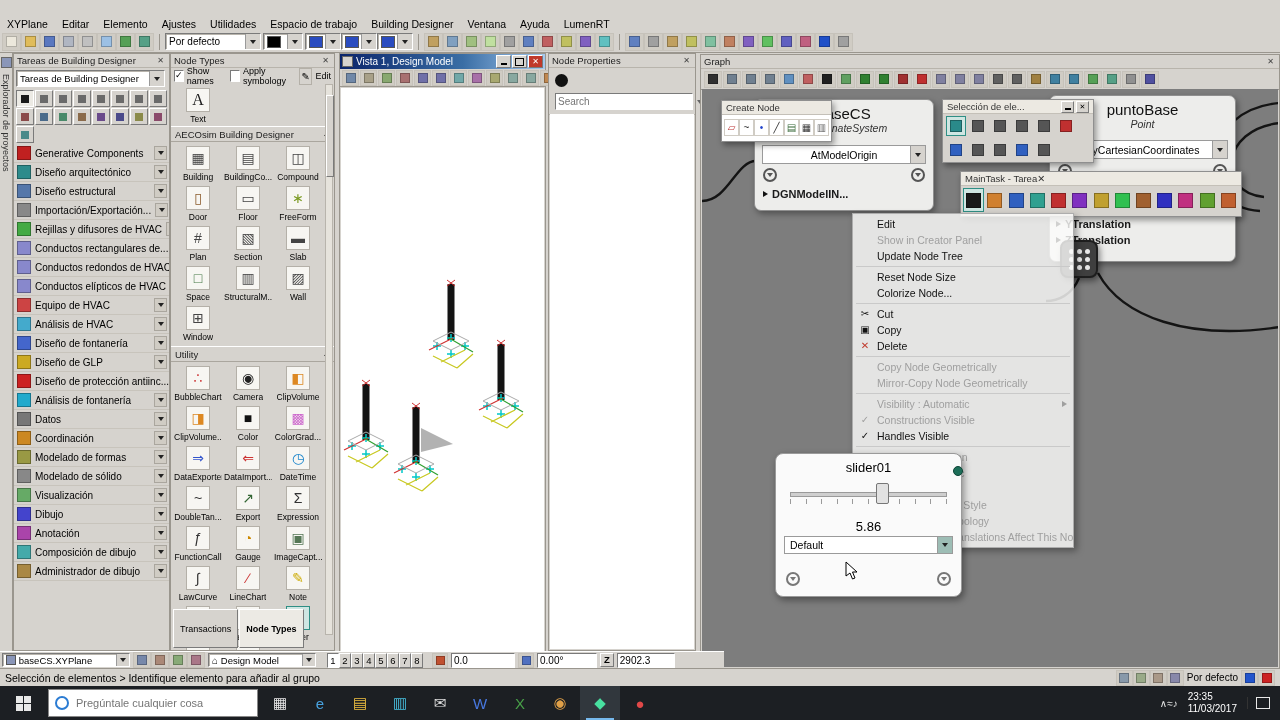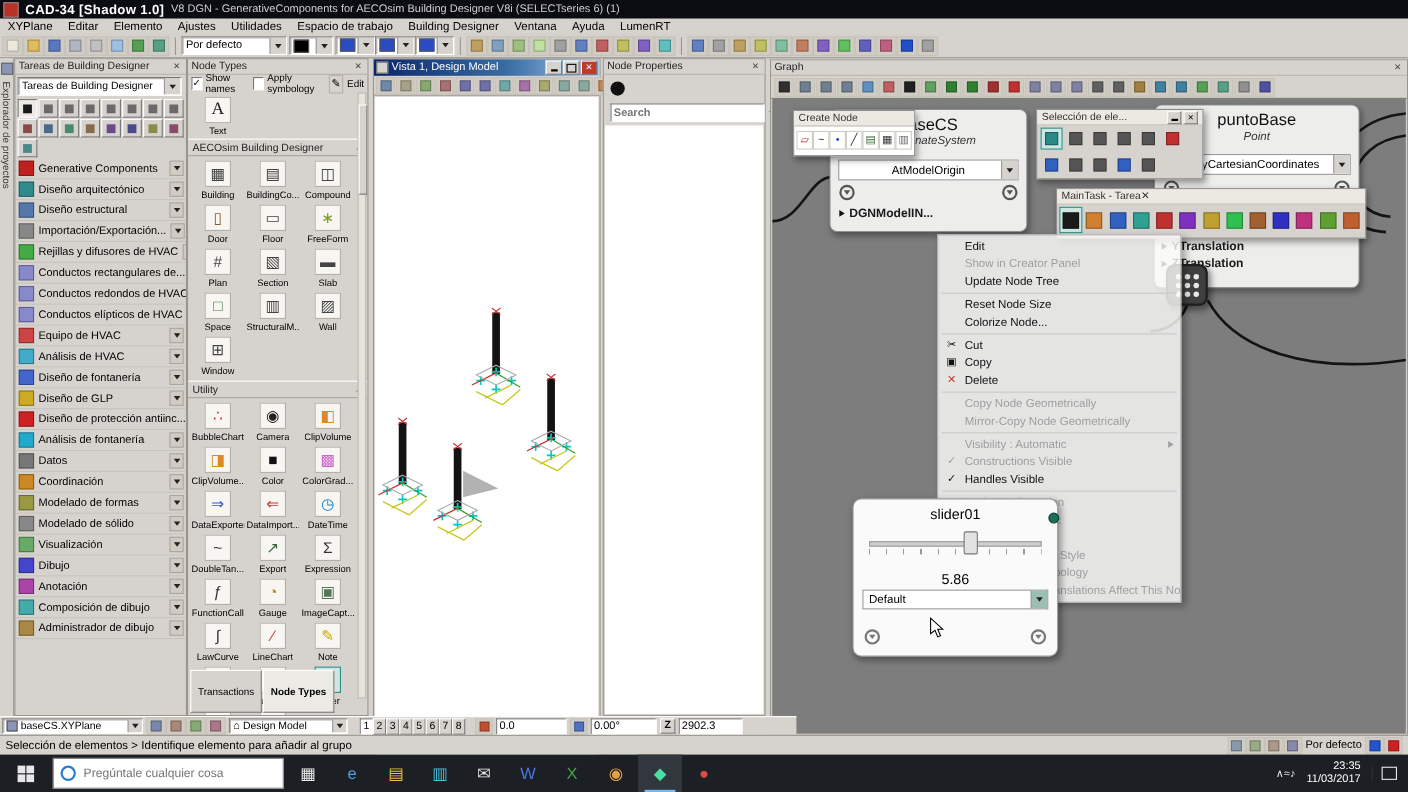--- a/index.html
+++ b/index.html
@@ -103,34 +103,29 @@
   .winlogo{display:grid;grid-template-columns:7px 7px;grid-gap:1px}
   .winlogo i{width:7px;height:7px;background:#e8e8e8}
   .tb-search{width:210px;margin:3px 2px;background:#fff;border:1px solid #888;display:flex;align-items:center;gap:5px;padding:0 6px;box-sizing:border-box}
   .tb-search input{border:0;outline:0;font-size:11px;width:160px;color:#333;font-family:"Liberation Sans","DejaVu Sans",sans-serif;background:transparent}
   .cortana-ring{width:14px;height:14px;border:2px solid #2b7cd3;border-radius:50%;box-sizing:border-box}
   .tb-app{width:40px;display:flex;align-items:center;justify-content:center;font-size:15px;position:relative}
   .tb-app.active{background:#31373d}
   .tb-app.active::after{content:"";position:absolute;left:6px;right:6px;bottom:0;height:2px;background:#76b9ed}
   .tray{margin-left:auto;display:flex;align-items:center;gap:4px;padding-right:2px}
   .tray .tico{font-size:10px;color:#e8e8e8;width:14px;text-align:center}
-  .clock{font-size:10px;text-align:right;line-height:12px;padding:0 6px;white-space:nowrap}
+  .clock{font-size:10px;text-align:left;line-height:12px;padding:0 6px;white-space:nowrap}
   .notif{width:30px;display:flex;align-items:center;justify-content:center;border-left:1px solid #333}
   .notif i{width:12px;height:10px;border:1px solid #e8e8e8}
 </style>
 </head>
 <body>
 
 <div class="screen">
 
-  <div class="abs titlebar">
-    <span class="applogo"></span>
-    <span class="overlay-label">CAD-34 [Shadow 1.0]</span>
-    <span class="win-title">V8 DGN - GenerativeComponents for AECOsim Building Designer V8i (SELECTseries 6) (1)</span>
-  </div>
 
   <div class="abs menubar">
 
   <span class="menu-item">XYPlane</span>
       <span class="menu-item">Editar</span>
       <span class="menu-item">Elemento</span>
       <span class="menu-item">Ajustes</span>
       <span class="menu-item">Utilidades</span>
       <span class="menu-item">Espacio de trabajo</span>
       <span class="menu-item">Building Designer</span>
@@ -883,21 +878,21 @@
 
   <div class="abs panel" style="left:548px;top:53px;width:148px;height:598px">
     <div class="panel-cap">
       <span>Node Properties</span>
       <span class="capx">✕</span>
     </div>
     <div style="padding:6px 6px 0 6px">
       <span style="display:inline-block;width:13px;height:13px;border-radius:50%;background:#111"></span>
     </div>
     <div class="flex" style="padding:4px 6px;gap:4px;border-bottom:1px solid #b8b4ac">
-      <input class="fld" style="flex: 1 1 0%; height: 15px; font-weight: bold;" placeholder="Search">
+      <input class="fld" style="flex: 1 1 0%; height: 15px;" placeholder="Search">
       <span class="tri-d" style="border-top-color:#666"></span>
     </div>
     <div style="position:absolute;left:1px;top:60px;right:1px;bottom:1px;background:#fff"></div>
   </div>
 
   <div class="abs panel" style="left:700px;top:54px;width:580px;height:615px">
     <div class="panel-cap">
       <span>Graph</span>
       <span class="capx">✕</span>
     </div>

